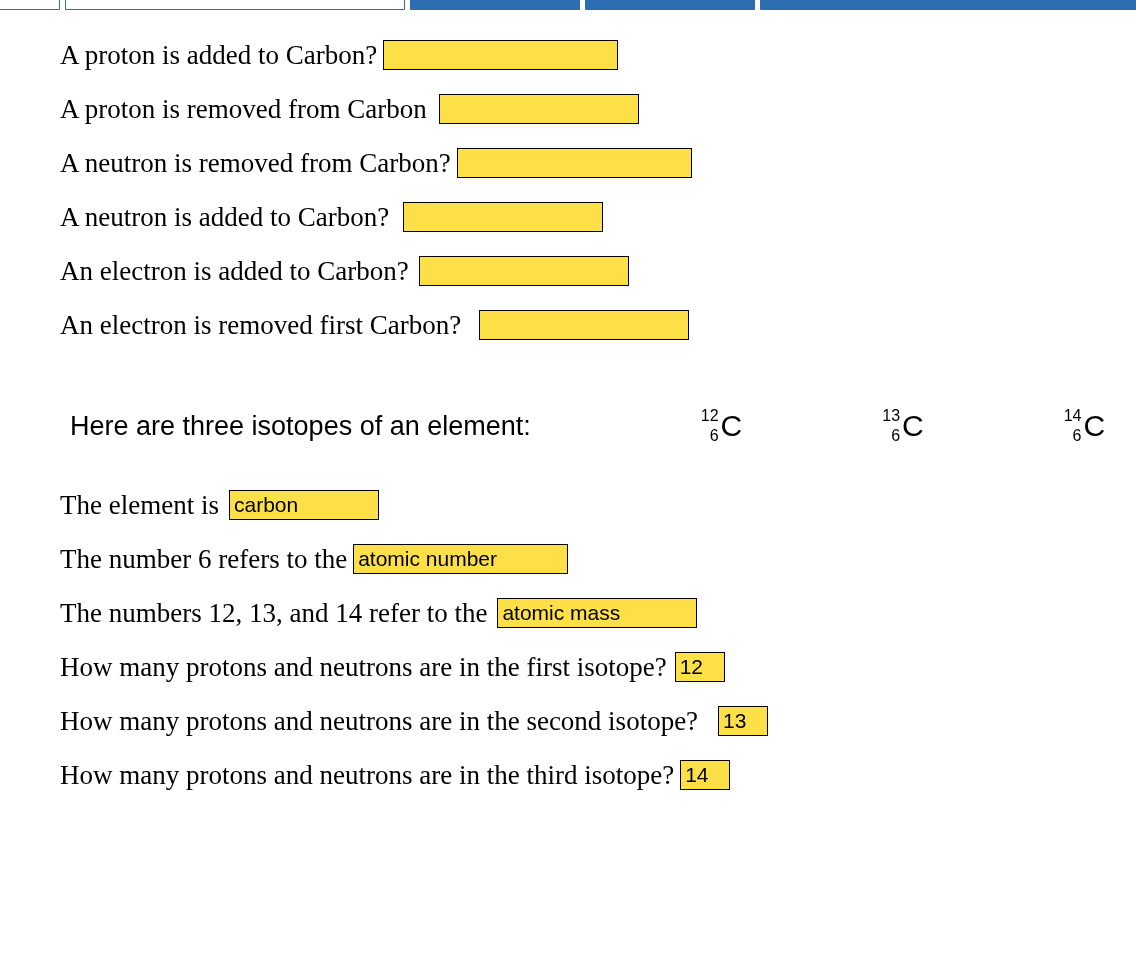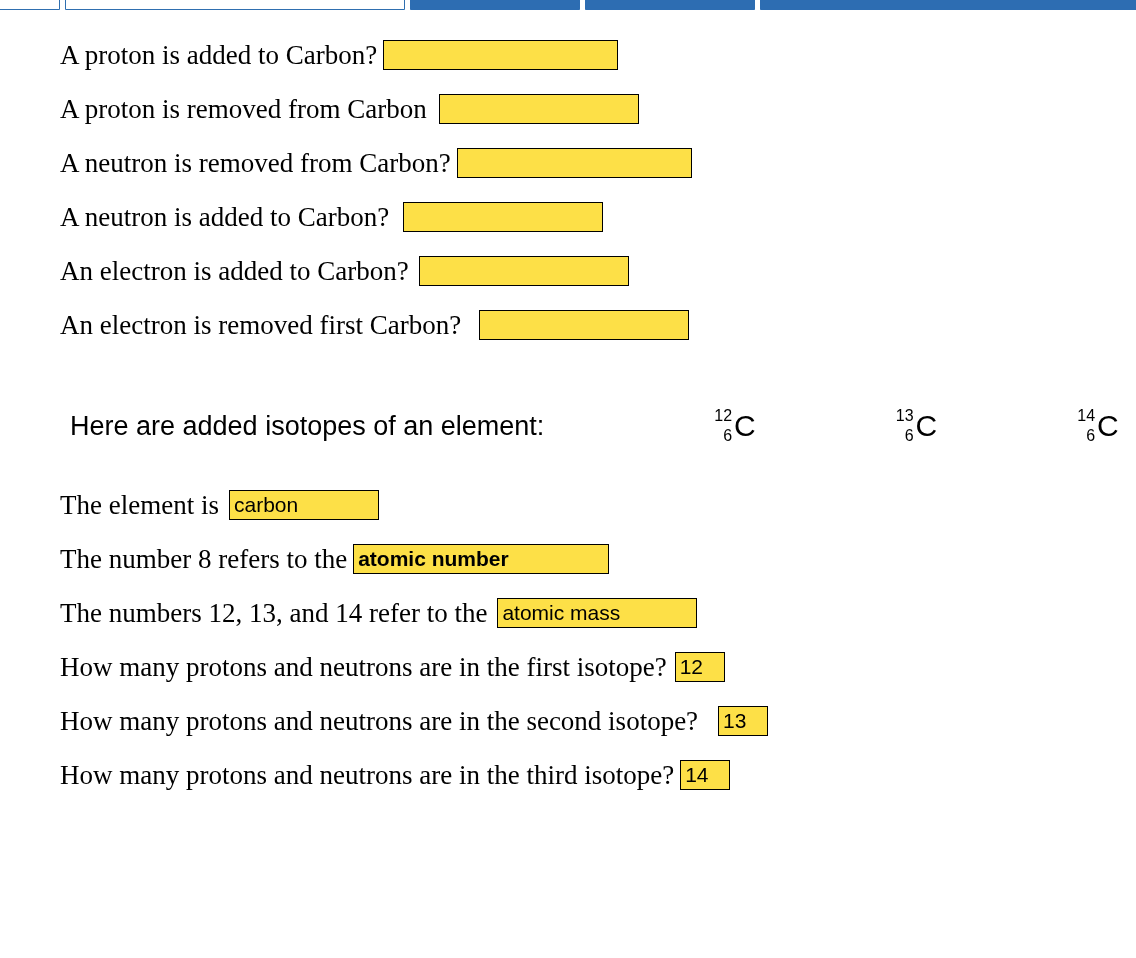--- a/index.html
+++ b/index.html
@@ -131,21 +131,21 @@
     <span class="label">An electron is added to Carbon?</span>
     <input class="ansbox" type="text" style="margin-left: 10px; width: 210px;" value="">
   </div>
 
   <div class="qline">
     <span class="label">An electron is removed first Carbon?</span>
     <input class="ansbox" type="text" style="margin-left: 18px; width: 210px;" value="">
   </div>
 
   <div class="isotope-intro">
-    <span class="intro-text">Here are added isotopes of an element:</span>
+    <span class="intro-text">Here are three isotopes of an element:</span>
     <span class="iso-gap-1"></span>
     <span class="iso">
       <span class="stack">
         <span class="sup">12</span>
         <span class="sub">6</span>
       </span>
       <span class="sym">C</span>
     </span>
     <span class="iso-gap-2"></span>
     <span class="iso">
@@ -164,22 +164,22 @@
       <span class="sym">C</span>
     </span>
   </div>
 
   <div class="qline">
     <span class="label">The element is</span>
     <input class="ansbox" type="text" style="margin-left: 10px; width: 150px;" value="carbon">
   </div>
 
   <div class="qline">
-    <span class="label">The number 8 refers to the</span>
-    <input class="ansbox" type="text" style="width: 256px; font-weight: bold;" value="atomic number">
+    <span class="label">The number 6 refers to the</span>
+    <input class="ansbox" type="text" style="width: 215px;" value="atomic number">
   </div>
 
   <div class="qline">
     <span class="label">The numbers 12, 13, and 14 refer to the</span>
     <input class="ansbox" type="text" style="margin-left: 10px; width: 200px;" value="atomic mass">
   </div>
 
   <div class="qline">
     <span class="label">How many protons and neutrons are in the first isotope?</span>
     <input class="ansbox small" type="text" style="margin-left: 8px; width: 50px;" value="12">

